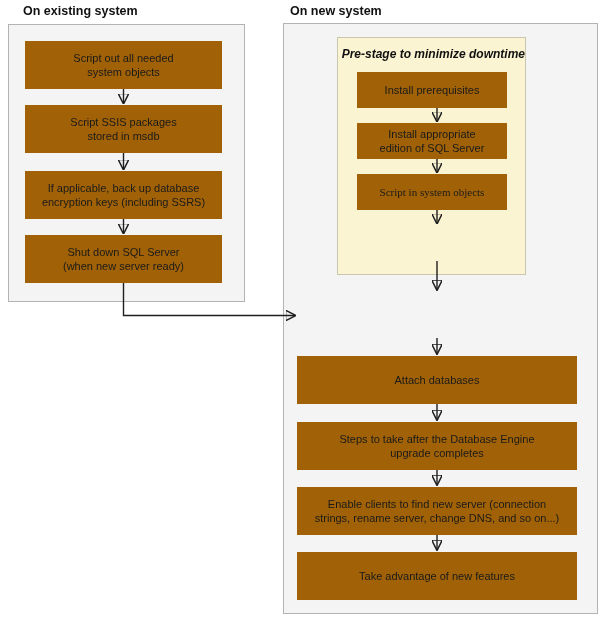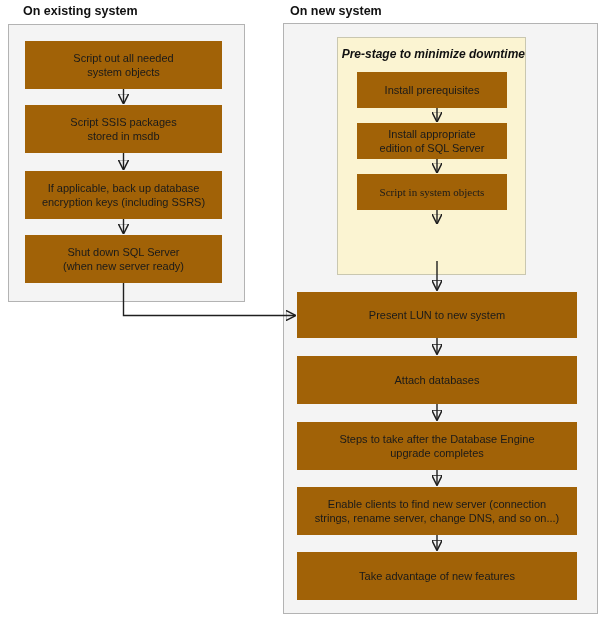--- a/index.html
+++ b/index.html
@@ -107,23 +107,20 @@
       </div>
       <div class="box" style="left:19px; top:85px; width:150px; height:36px;">
         <span class="label">Install appropriate
 edition of SQL Server</span>
       </div>
       <div class="box" style="left:19px; top:136px; width:150px; height:36px;font-family:Liberation Serif, serif;">
         <span class="label">Script in system objects</span>
       </div>
     </div>
 
-    <div class="box" style="left:13px; top:268px; width:280px; height:46px;">
-      <span class="label">Present LUN to new system</span>
-    </div>
     <div class="box" style="left:13px; top:332px; width:280px; height:48px;">
       <span class="label">Attach databases</span>
     </div>
     <div class="box" style="left:13px; top:463px; width:280px; height:48px;">
       <span class="label">Enable clients to find new server (connection
 strings, rename server, change DNS, and so on...)</span>
     </div>
     <div class="box" style="left:13px; top:398px; width:280px; height:48px;">
       <span class="label">Steps to take after the Database Engine
 upgrade completes</span>

